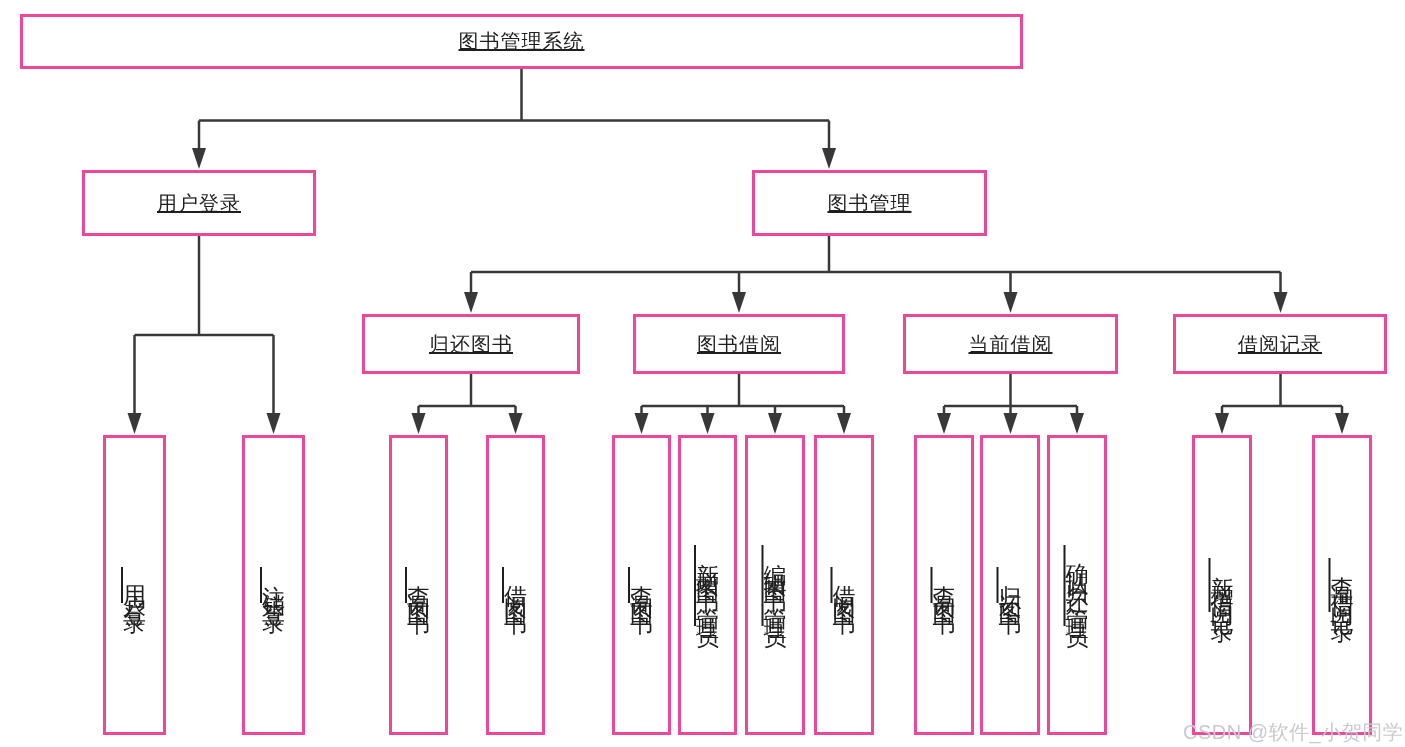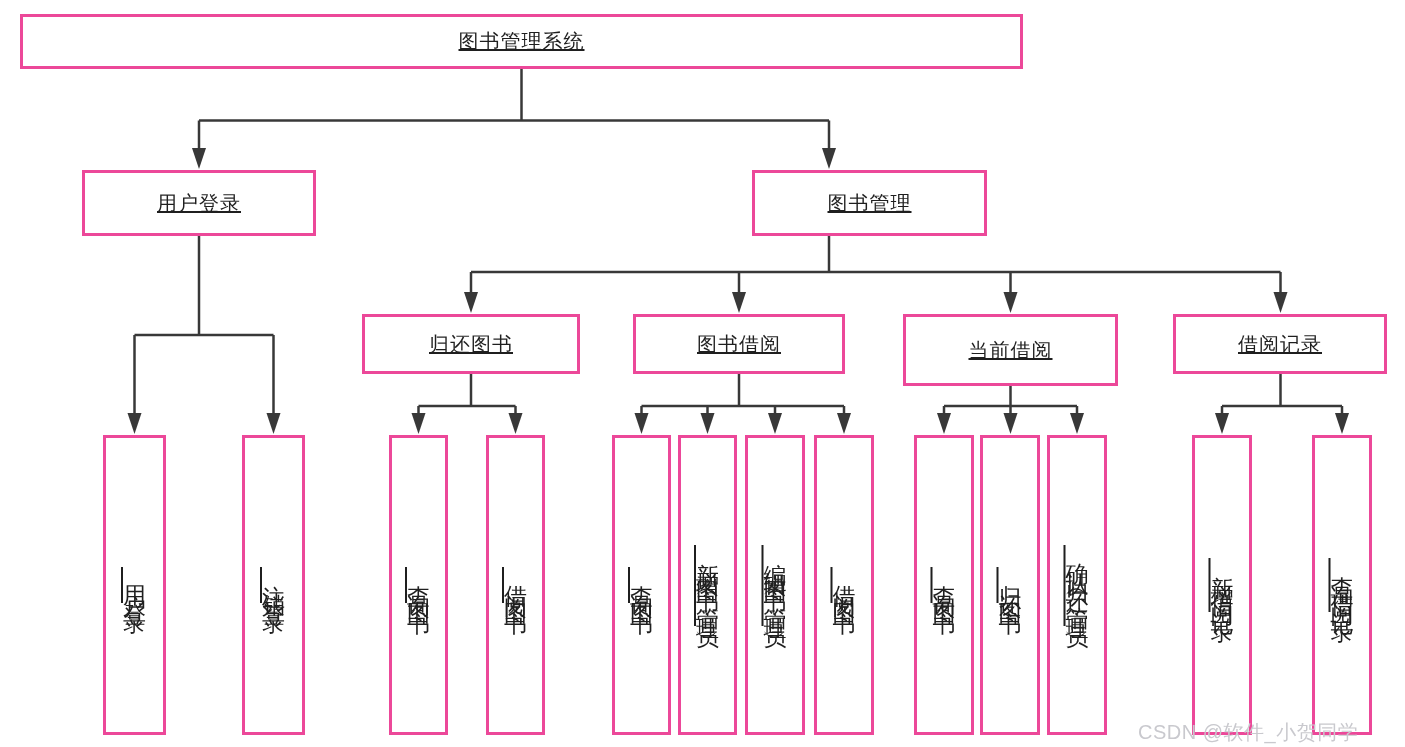--- a/index.html
+++ b/index.html
@@ -49,41 +49,41 @@
   }
 
   
   .b-root            { left: 20px;   top: 14px;  width: 1003px; height: 55px; }
   
   .b-user-login      { left: 82px;   top: 170px; width: 234px;  height: 66px; }
   .b-book-mgmt       { left: 712px;  top: 170px; width: 235px;  height: 66px; margin-left: 40px; }
   
   .b-new-book        { left: 362px;  top: 314px; width: 218px;  height: 60px; }
   .b-book-borrow     { left: 633px;  top: 314px; width: 212px;  height: 60px; align-items: center; }
-  .b-current-borrow  { left: 903px;  top: 314px; width: 215px;  height: 72px; align-items: center; }
+  .b-current-borrow  { left: 903px;  top: 314px; width: 215px;  height: 60px; align-items: center; }
   .b-borrow-records  { left: 1173px; top: 314px; width: 214px;  height: 60px; }
   
   .leaf { top: 435px; height: 300px; }
   .b-g1a { left: 103px;  width: 63px; }
   .b-g1b { left: 242px;  width: 63px; }
   .b-g2a { left: 389px;  width: 59px; }
   .b-g2b { left: 486px;  width: 59px; }
   .b-g3a { left: 612px;  width: 59px; }
   .b-g3b { left: 678px;  width: 59px; }
   .b-g3c { left: 745px;  width: 60px; }
   .b-g3d { left: 814px;  width: 60px; }
   .b-g4a { left: 914px;  width: 60px; }
   .b-g4b { left: 980px;  width: 60px; }
   .b-g4c { left: 1047px; width: 60px; }
   .b-g5a { left: 1192px; width: 60px; }
   .b-g5b { left: 1312px; width: 60px; }
 
   .watermark {
     position: absolute;
-    left: 1138px;
+    left: 1183px;
     top: 719px;
     font-size: 20px;
     color: #c9c9ce;
     white-space: nowrap;
     z-index: 5;
     letter-spacing: 0.5px;
   }
 </style>
 </head>
 <body>

